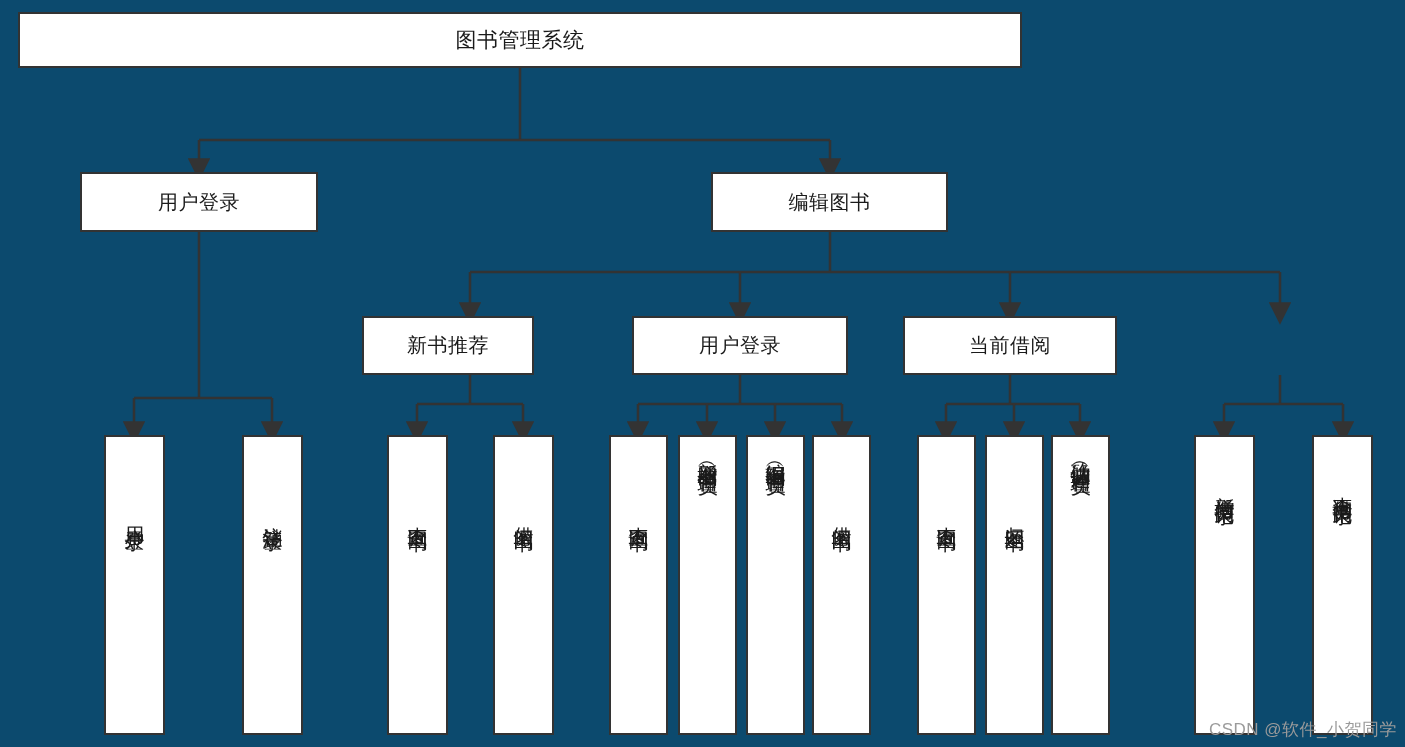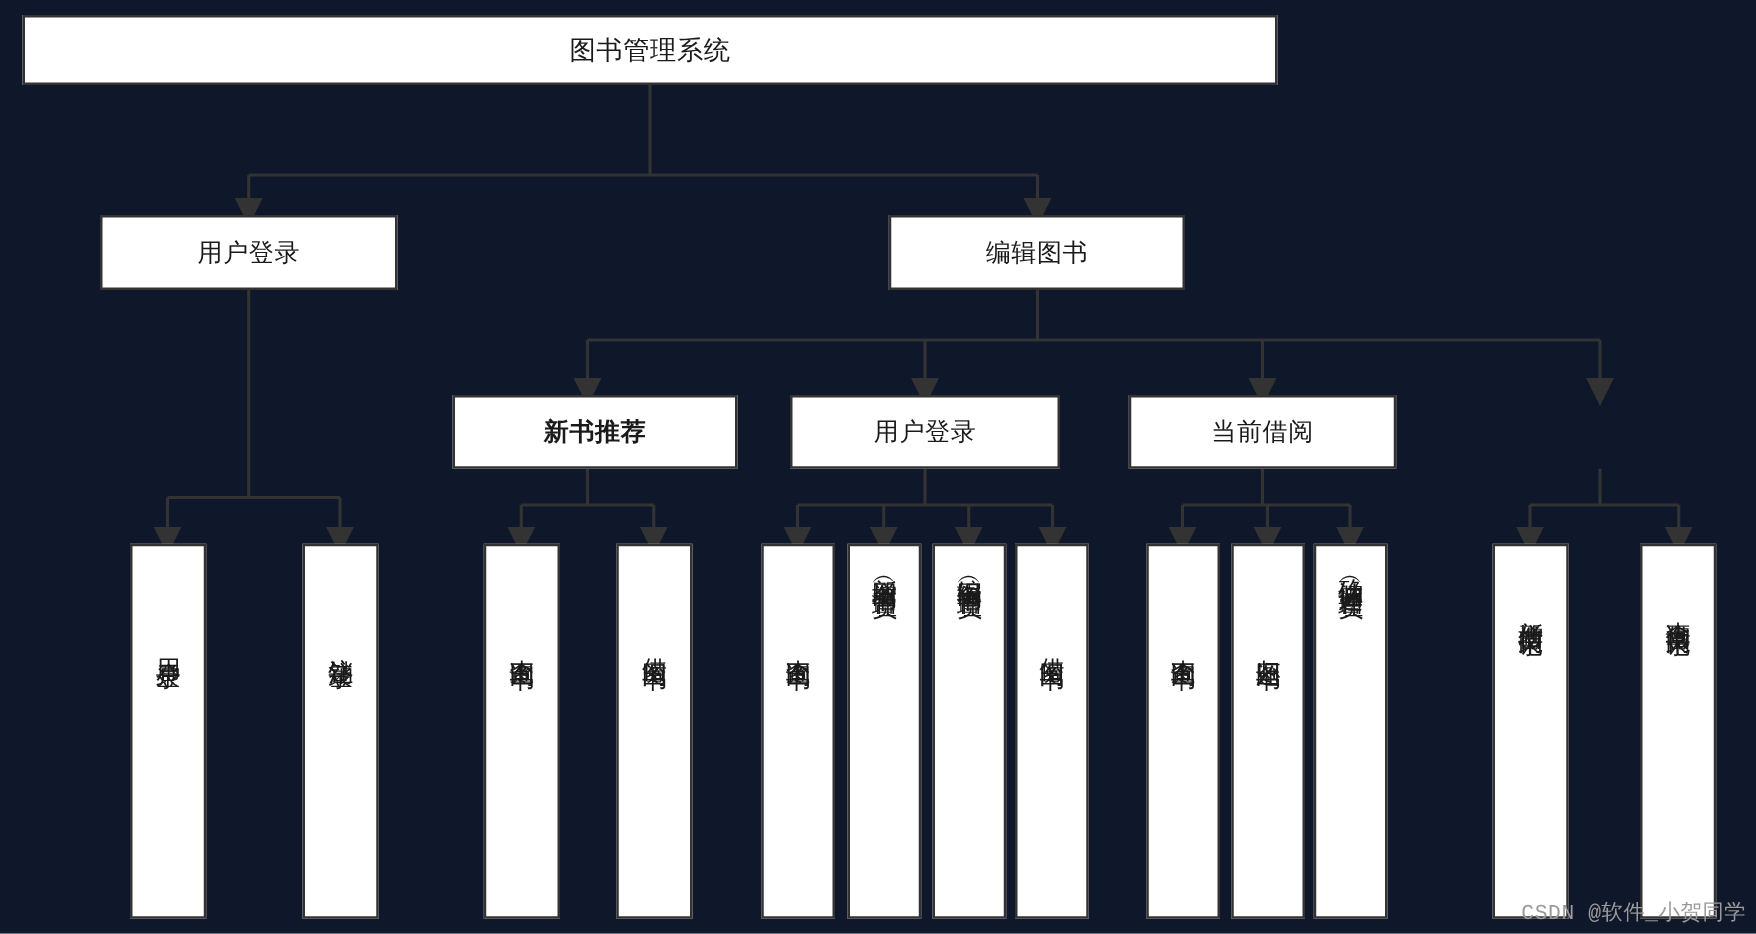--- a/index.html
+++ b/index.html
@@ -8,21 +8,21 @@
     padding: 0;
     background: #ffffff;
   }
   body {
     font-family: "DejaVu Sans", "Liberation Sans", sans-serif;
   }
   #canvas {
     position: relative;
     width: 1405px;
     height: 747px;
-    background: #0f172a;
+    background: #0c4a6e;
     overflow: hidden;
   }
   svg#wires {
     position: absolute;
     left: 0;
     top: 0;
     width: 1405px;
     height: 747px;
     pointer-events: none;
   }
@@ -57,21 +57,21 @@
   }
   .node.l2 .node-label { font-size: 20px; }
   .node.l2.n-user-login  { left: 80px;  top: 172px; width: 238px; }
   .node.l2.n-book-manage { left: 711px; top: 172px; width: 237px; }
 
   
   .node.l3 {
     height: 59px;
   }
   .node.l3 .node-label { font-size: 20px; }
-  .node.l3.n-new-rec   { left: 362px;  top: 316px; width: 228px; font-weight: bold; }
+  .node.l3.n-new-rec   { left: 362px;  top: 316px; width: 172px; }
   .node.l3.n-borrow    { left: 632px;  top: 316px; width: 216px; }
   .node.l3.n-current   { left: 903px;  top: 316px; width: 214px; }
   .node.l3.n-record    { left: 1172px; top: 316px; width: 216px; }
 
   
   .node.leaf {
     top: 435px;
     height: 300px;
     border-width: 2.5px;
     align-items: flex-start;
@@ -97,21 +97,21 @@
   }
 
   .watermark {
     position: absolute;
     right: 8px;
     bottom: 6px;
     font-size: 17px;
     color: #9a9a9a;
     letter-spacing: 0.5px;
     white-space: nowrap;
-    font-family: Liberation Mono, monospace;
+    font-family: Liberation Sans, sans-serif;
   }
 </style>
 </head>
 <body>
 
 <div id="canvas">
 
   <svg id="wires" viewBox="0 0 1405 747" xmlns="http://www.w3.org/2000/svg">
     <defs>
       <marker id="arrow" markerWidth="9" markerHeight="9" refX="1.5" refY="4.5" orient="auto" markerUnits="strokeWidth">

